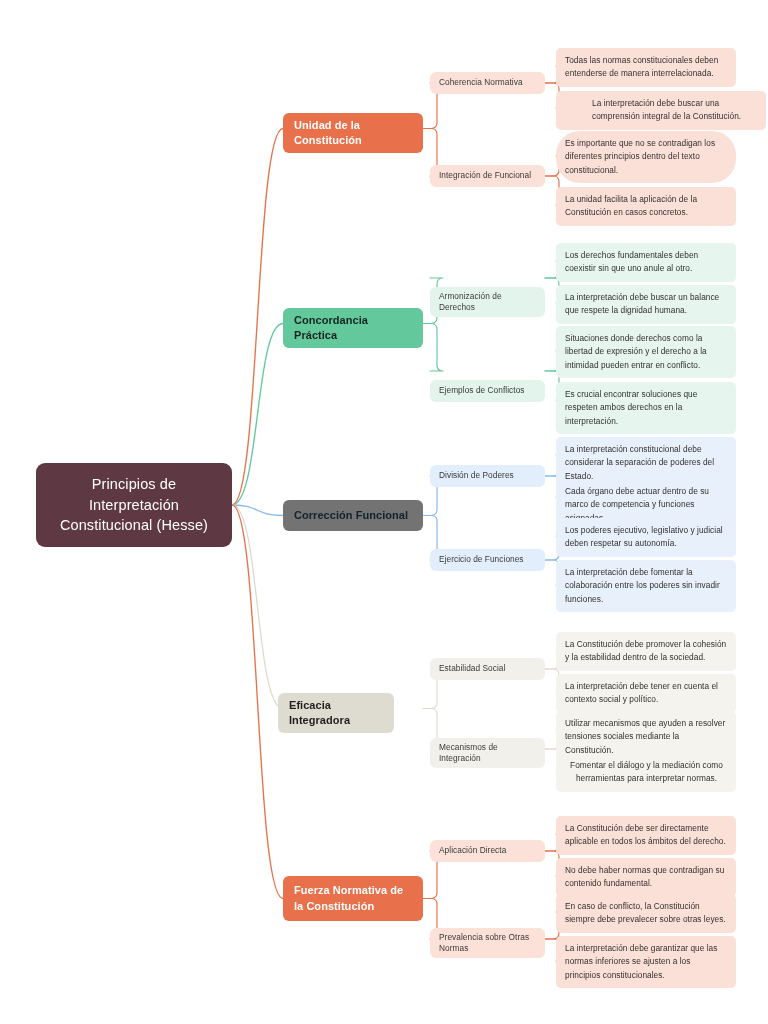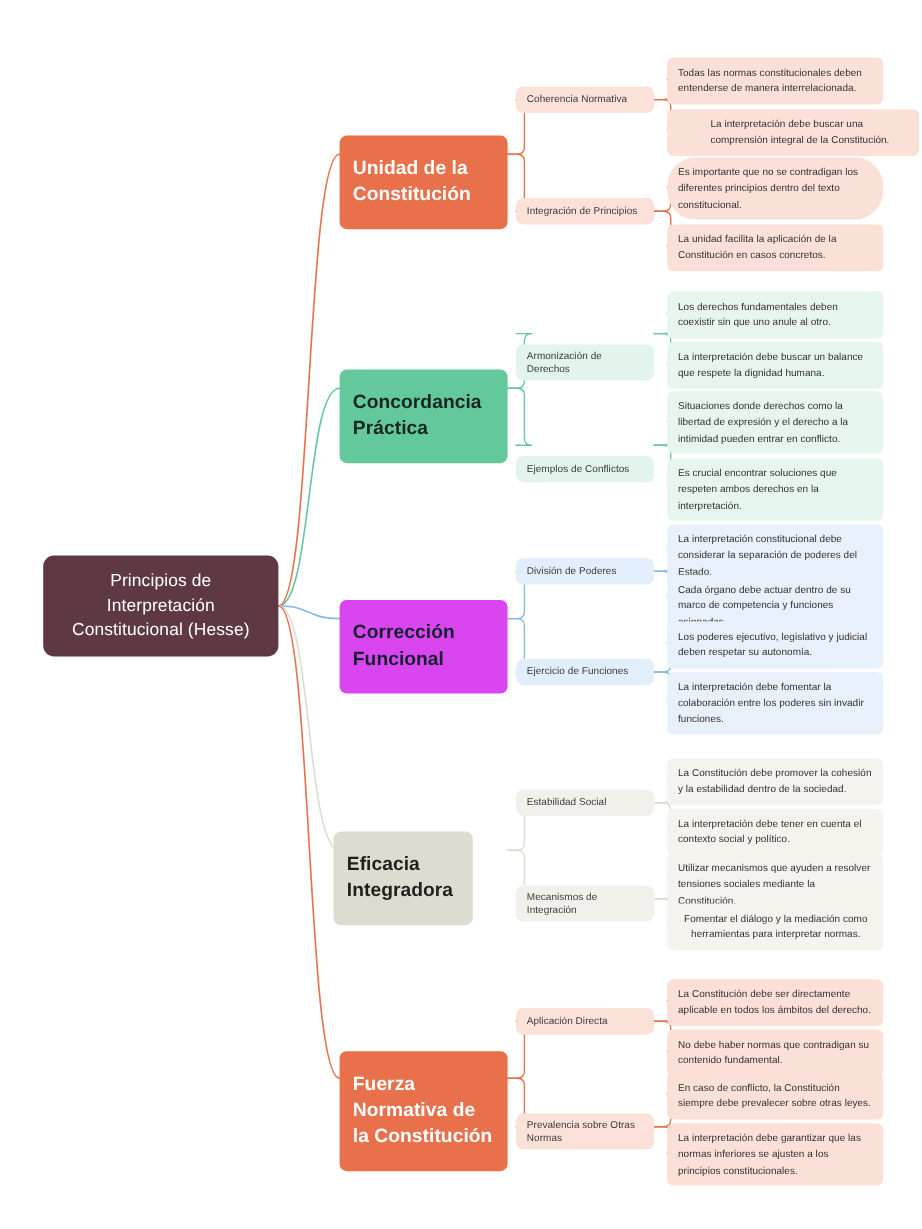--- a/index.html
+++ b/index.html
@@ -45,29 +45,29 @@
     font-size: 14.5px;
     line-height: 1.42;
     padding: 8px 10px;
     letter-spacing: .1px;
   }
   
   .l1 {
     border-radius: 6px;
     display: flex;
     align-items: center;
-    font-size: 16px;
+    font-size: 11px;
     font-weight: bold;
     line-height: 1.38;
-    padding: 17px 11px;
+    padding: 5px 11px;
     letter-spacing: .05px;
   }
   .l1.c-orange  { background: #e8704a; color: #ffffff; }
   .l1.c-green   { background: #63c89b; color: #16251f; }
-  .l1.c-blue    { background: #d946ef; color: #13222f; }
+  .l1.c-blue    { background: #737373; color: #13222f; }
   .l1.c-beige   { background: #dedcd0; color: #1f1f1c; }
   
   .l2 {
     border-radius: 6px;
     display: flex;
     align-items: center;
     font-size: 8.3px;
     line-height: 1.35;
     padding: 4px 9px;
     color: #3a3a3a;
@@ -133,21 +133,21 @@
       <path d="M 423 898.5 L 431 898.5 Q 437 898.5 437 904.5 L 437 933 Q 437 939 443 939 L 430 939" fill="none" stroke="#e8704a" stroke-width="1.15" stroke-linecap="round" stroke-linejoin="round"></path>
       <path d="M 545 939 L 553 939 Q 559 939 559 933 L 559 918 Q 559 912 565 912 L 556 912" fill="none" stroke="#e8704a" stroke-width="1.15" stroke-linecap="round" stroke-linejoin="round"></path>
       <path d="M 545 939 L 553 939 Q 559 939 559 945 L 559 955 Q 559 961 565 961 L 556 961" fill="none" stroke="#e8704a" stroke-width="1.15" stroke-linecap="round" stroke-linejoin="round"></path>
     </svg>
   <div id="nodes">
       <div class="node root" style="left: 36px; top: 463px; width: 196px; min-height: 84px;">Principios de Interpretación Constitucional (Hesse)</div>
       <div class="node l1 c-orange" style="left: 283px; top: 113px; width: 140px; min-height: 31px;">Unidad de la Constitución</div>
       <div class="node l2 c-orange" style="left: 430px; top: 72px; width: 115px; min-height: 22px;">Coherencia Normativa</div>
       <div class="node l3 c-orange" style="left: 556px; top: 48px; width: 180px; min-height: 36px;">Todas las normas constitucionales deben entenderse de manera interrelacionada.</div>
       <div class="node l3 c-orange" style="left: 556px; top: 91px; width: 210px; min-height: 36px; padding-left: 36px;">La interpretación debe buscar una comprensión integral de la Constitución.</div>
-      <div class="node l2 c-orange" style="left: 430px; top: 165px; width: 115px; min-height: 22px;">Integración de Principios</div>
+      <div class="node l2 c-orange" style="left: 430px; top: 165px; width: 115px; min-height: 22px;">Integración de Funcional</div>
       <div class="node l3 c-orange" style="left: 556px; top: 131px; width: 180px; min-height: 50px; border-radius: 24px;">Es importante que no se contradigan los diferentes principios dentro del texto constitucional.</div>
       <div class="node l3 c-orange" style="left: 556px; top: 187px; width: 180px; min-height: 36px;">La unidad facilita la aplicación de la Constitución en casos concretos.</div>
       <div class="node l1 c-green" style="left: 283px; top: 308px; width: 140px; min-height: 31px;">Concordancia Práctica</div>
       <div class="node l2 c-green" style="left: 430px; top: 267px; width: 115px; min-height: 22px;">Armonización de Derechos</div>
       <div class="node l3 c-green" style="left: 556px; top: 243px; width: 180px; min-height: 36px;">Los derechos fundamentales deben coexistir sin que uno anule al otro.</div>
       <div class="node l3 c-green" style="left: 556px; top: 285px; width: 180px; min-height: 36px;">La interpretación debe buscar un balance que respete la dignidad humana.</div>
       <div class="node l2 c-green" style="left: 430px; top: 360px; width: 115px; min-height: 22px;">Ejemplos de Conflictos</div>
       <div class="node l3 c-green" style="left: 556px; top: 326px; width: 180px; min-height: 50px;">Situaciones donde derechos como la libertad de expresión y el derecho a la intimidad pueden entrar en conflicto.</div>
       <div class="node l3 c-green" style="left: 556px; top: 382px; width: 180px; min-height: 36px;">Es crucial encontrar soluciones que respeten ambos derechos en la interpretación.</div>
       <div class="node l1 c-blue" style="left: 283px; top: 500px; width: 140px; min-height: 31px;">Corrección Funcional</div>

